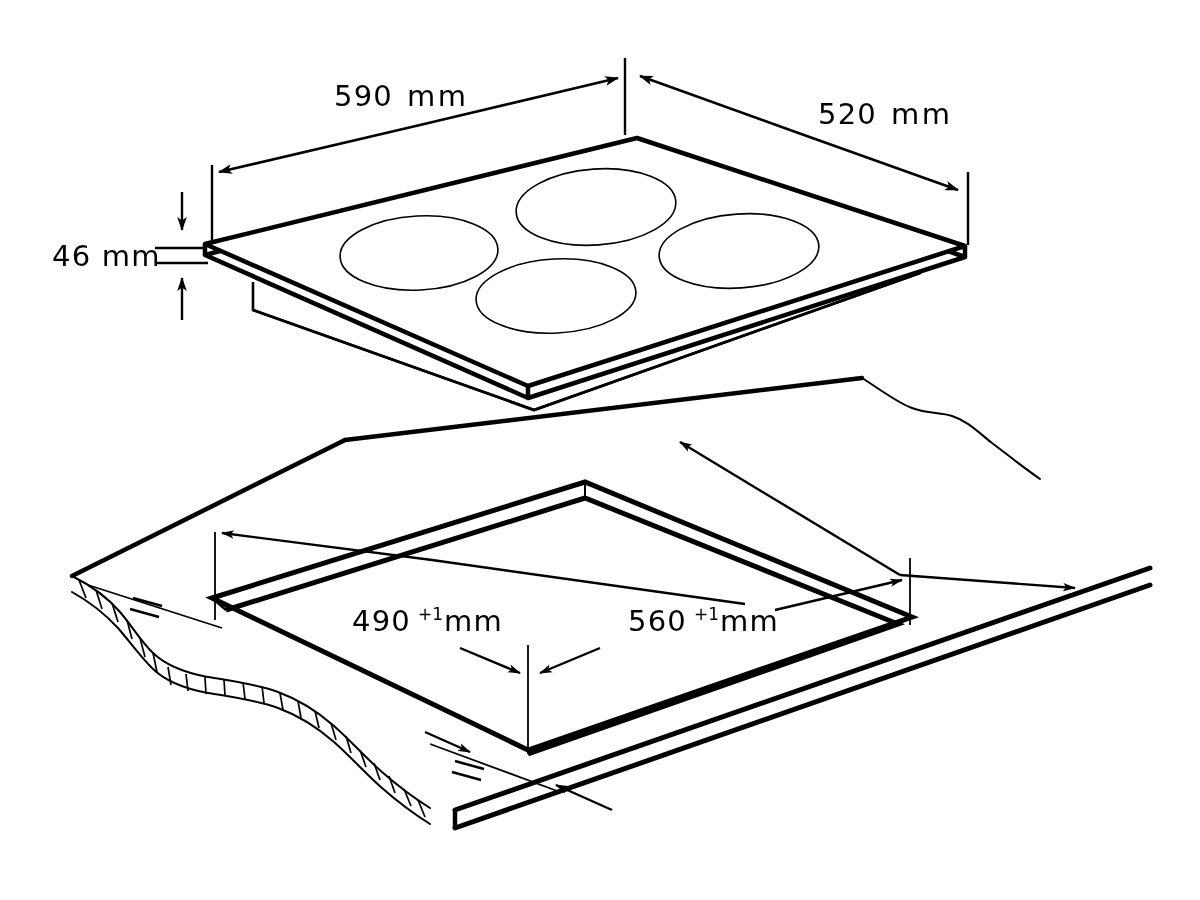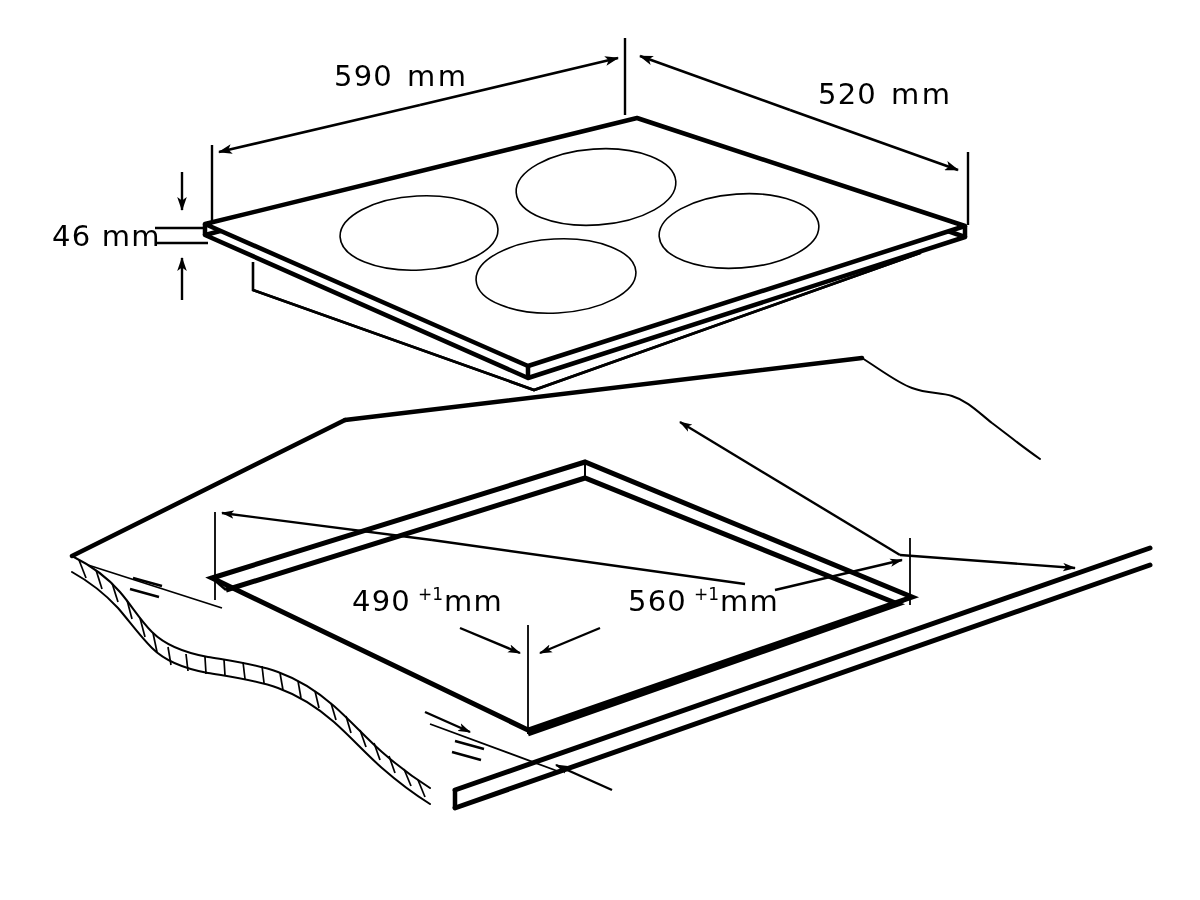--- a/index.html
+++ b/index.html
@@ -11,20 +11,21 @@
     width: 1200px;
     height: 900px;
     overflow: hidden;
     font-family: "DejaVu Sans", sans-serif;
   }
   #drawing-root {
     position: relative;
     width: 1200px;
     height: 780px;
     background: #ffffff;
+    margin-top: 20px;
   }
   svg#tech-drawing {
     display: block;
     width: 1200px;
     height: 900px;
     background: #ffffff;
   }
   .dim-text {
     font-family: "DejaVu Sans", sans-serif;
     font-size: 29px;

